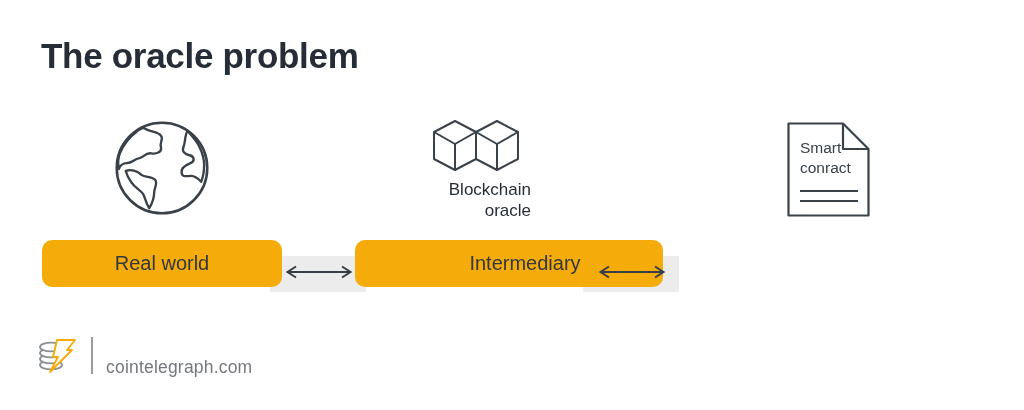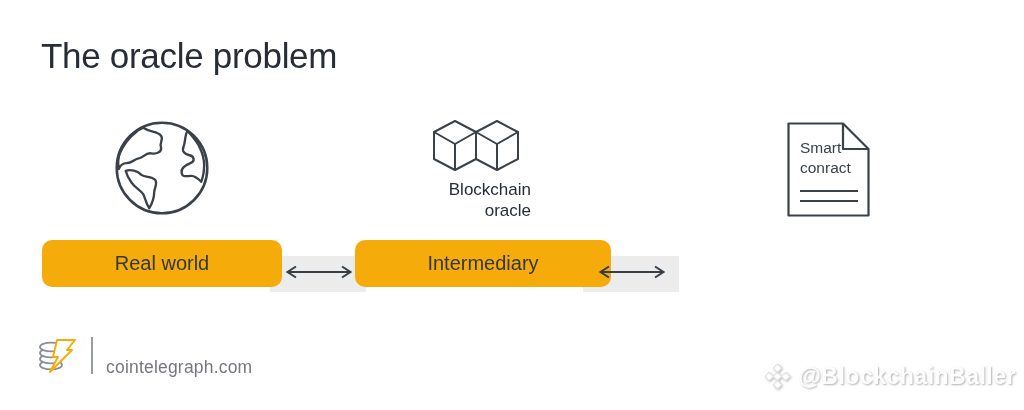--- a/index.html
+++ b/index.html
@@ -2,21 +2,21 @@
 <html style="--accent-yellow: #F5AB0A; --dark-text: #272D36; --box-text: #33383F; --icon-stroke: #3A4149; --connector-gray: #ECECEC; --footer-gray: #75787D;"><head>
 <meta charset="utf-8">
 <style>
   html,body{margin:0;padding:0;background:#fff;}
   .stage{
     position:relative;width:1024px;height:410px;background:#fff;overflow:hidden;
     font-family:"Liberation Sans","DejaVu Sans",sans-serif;
   }
   .title{
     position:absolute;left:41px;top:36px;
-    font-size:35px;font-weight:400;letter-spacing:-0.3px;
+    font-size:35px;font-weight:700;letter-spacing:-0.3px;
     color:var(--dark-text,#272D36);
   }
   
   .icon{position:absolute;}
   .globe{left:113px;top:119px;}
   .cubes{left:433px;top:120px;}
   .oracle-caption{
     position:absolute;left:420px;top:179px;width:111px;
     text-align:right;font-size:17px;line-height:21px;
     color:var(--dark-text,#3A414B);
@@ -38,21 +38,21 @@
   .arrow1{left:283px;}
   .arrow2{left:596px;}
   
   .node-box{
     position:absolute;top:240px;height:47px;z-index:2;
     background:var(--accent-yellow,#F5AB0A);border-radius:10px;
     display:flex;align-items:center;justify-content:center;
     font-size:20px;color:var(--box-text,#33383F);
   }
   .box1{left:42px;width:240px;}
-  .box2{left:355px;width:256px;}
+  .box2{left:355px;width:276px;padding-left:32px;}
   .box3{left:668px;width:314px;}
   
   .footer{position:absolute;left:38px;top:333px;display:flex;align-items:center;gap:13px;}
   .footer-divider{width:2px;height:37px;background:#989DA2;}
   .footer-site{font-size:17.5px;color:var(--footer-gray,#75787D);letter-spacing:0.2px;margin-top:24px;}
   
   .watermark{
     position:absolute;right:8px;top:362px;
     display:flex;align-items:center;gap:6px;
     font-size:23px;font-weight:700;letter-spacing:0.5px;
@@ -128,28 +128,14 @@
           <ellipse cx="13" cy="17" rx="11" ry="4.4"></ellipse>
           <ellipse cx="13" cy="11" rx="11" ry="4.4"></ellipse>
         </g>
         <path d="M19 4 L37 4 L29 14 L34 14 L12 36 L20 21 L15 21 Z" fill="#FFFFFF" stroke="#F5AB0A" stroke-width="1.9" stroke-linejoin="round"></path>
       </svg>
     </span>
     <span class="footer-divider"></span>
     <span class="footer-site">cointelegraph.com</span>
   </div>
 
-  <div class="watermark">
-    <span style="line-height:0;">
-      <svg width="29" height="29" viewBox="0 0 28 28">
-        <g fill="#FDFDFD" stroke="#E2E2E2" stroke-width="1" stroke-linejoin="round">
-          <path d="M14 2 L18 6 L14 10 L10 6 Z"></path>
-          <path d="M6 10 L10 14 L6 18 L2 14 Z"></path>
-          <path d="M22 10 L26 14 L22 18 L18 14 Z"></path>
-          <path d="M14 10 L18 14 L14 18 L10 14 Z"></path>
-          <path d="M14 18 L18 22 L14 26 L10 22 Z"></path>
-        </g>
-      </svg>
-    </span>
-    <span>@BlockchainBaller</span>
-  </div>
 
 </div>
 
 </body></html>

